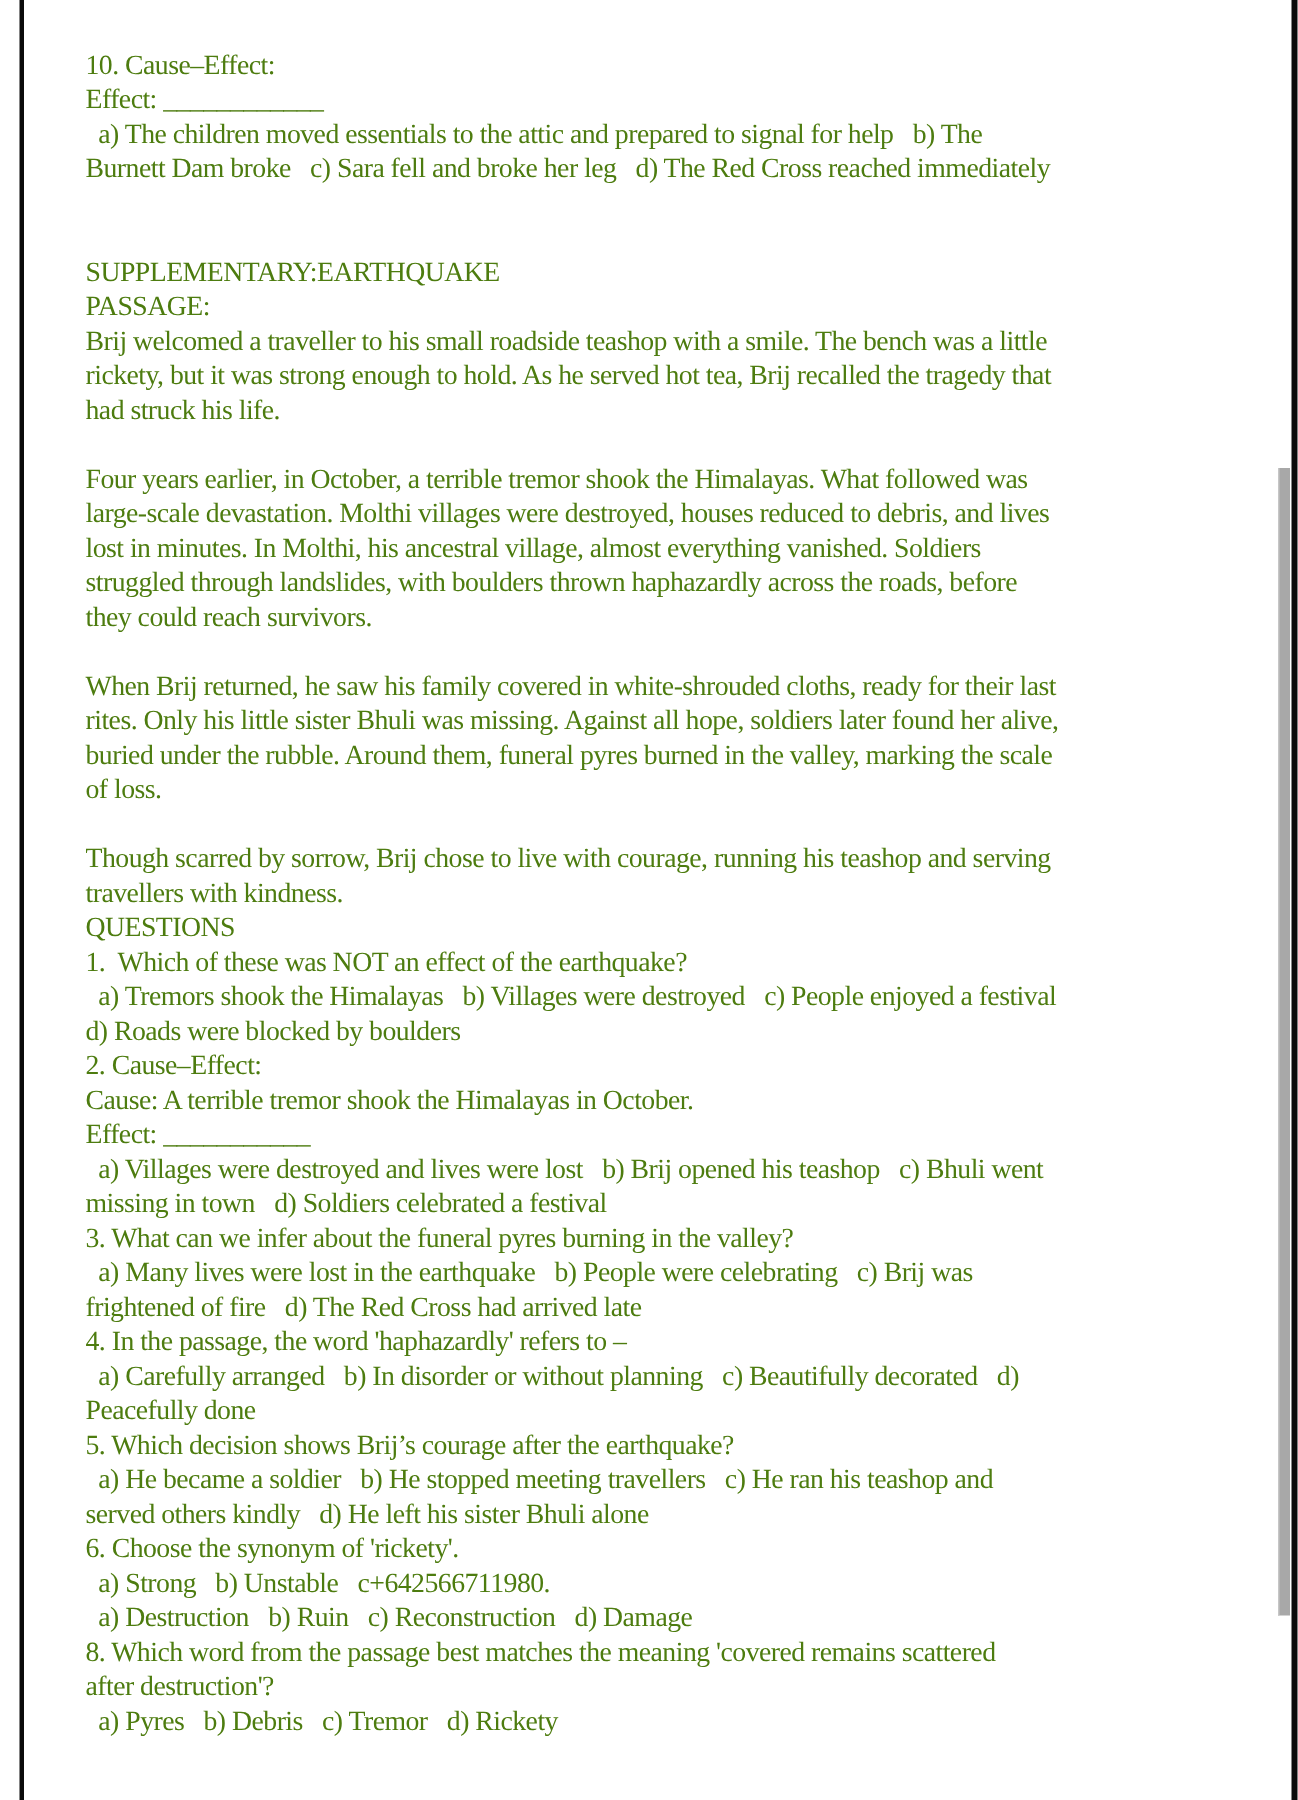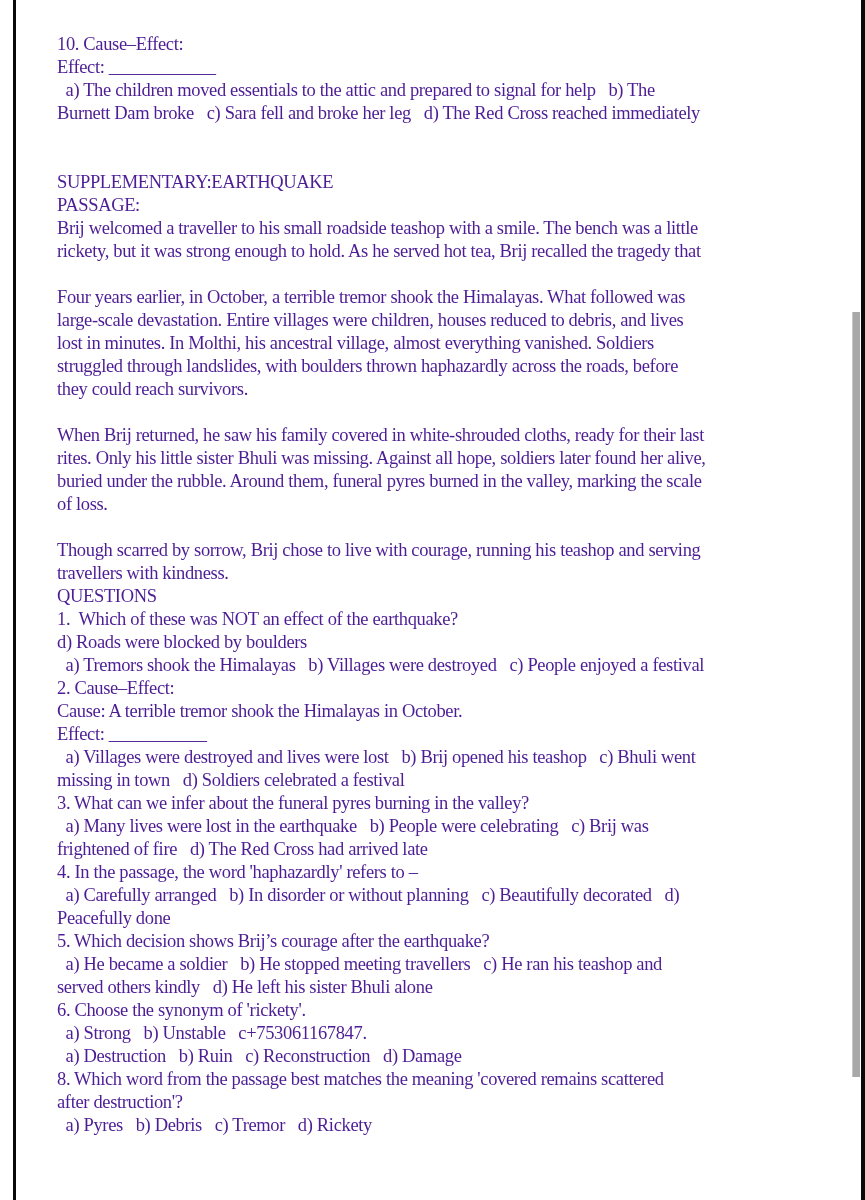--- a/index.html
+++ b/index.html
@@ -44,21 +44,21 @@
     left: 57px;
     top: 33px;
     width: 760px;
   }
   .line {
     white-space: pre;
     font-size: 18.5px;
     line-height: 23px;
     height: 23px;
     letter-spacing: -0.35px;
-    color: #4c1d95;
+    color: #4d7c0f;
   }
   .line span.bold {
     font-weight: 400;
   }
 </style>
 </head>
 <body>
 
 <div class="page-border-left"></div>
 <div class="page-border-right"></div>
@@ -69,52 +69,53 @@
       <div class="line"><span>10. Cause–Effect:</span></div>
       <div class="line"><span>Effect: ____________</span></div>
       <div class="line"><span>  a) The children moved essentials to the attic and prepared to signal for help   b) The</span></div>
       <div class="line"><span>Burnett Dam broke   c) Sara fell and broke her leg   d) The Red Cross reached immediately</span></div>
       <div class="line"></div>
       <div class="line"></div>
       <div class="line"><span class="bold">SUPPLEMENTARY:EARTHQUAKE</span></div>
       <div class="line"><span class="bold">PASSAGE:</span></div>
       <div class="line"><span>Brij welcomed a traveller to his small roadside teashop with a smile. The bench was a little</span></div>
       <div class="line"><span>rickety, but it was strong enough to hold. As he served hot tea, Brij recalled the tragedy that</span></div>
+      <div class="line"><span>had struck his life.</span></div>
       <div class="line"></div>
       <div class="line"><span>Four years earlier, in October, a terrible tremor shook the Himalayas. What followed was</span></div>
-      <div class="line"><span>large-scale devastation. Entire villages were children, houses reduced to debris, and lives</span></div>
+      <div class="line"><span>large-scale devastation. Molthi villages were destroyed, houses reduced to debris, and lives</span></div>
       <div class="line"><span>lost in minutes. In Molthi, his ancestral village, almost everything vanished. Soldiers</span></div>
       <div class="line"><span>struggled through landslides, with boulders thrown haphazardly across the roads, before</span></div>
       <div class="line"><span>they could reach survivors.</span></div>
       <div class="line"></div>
       <div class="line"><span>When Brij returned, he saw his family covered in white-shrouded cloths, ready for their last</span></div>
       <div class="line"><span>rites. Only his little sister Bhuli was missing. Against all hope, soldiers later found her alive,</span></div>
       <div class="line"><span>buried under the rubble. Around them, funeral pyres burned in the valley, marking the scale</span></div>
       <div class="line"><span>of loss.</span></div>
       <div class="line"></div>
       <div class="line"><span>Though scarred by sorrow, Brij chose to live with courage, running his teashop and serving</span></div>
       <div class="line"><span>travellers with kindness.</span></div>
       <div class="line"><span>QUESTIONS</span></div>
       <div class="line"><span>1.  Which of these was NOT an effect of the earthquake?</span></div>
+      <div class="line"><span>  a) Tremors shook the Himalayas   b) Villages were destroyed   c) People enjoyed a festival</span></div>
       <div class="line"><span>d) Roads were blocked by boulders</span></div>
-      <div class="line"><span>  a) Tremors shook the Himalayas   b) Villages were destroyed   c) People enjoyed a festival</span></div>
       <div class="line"><span>2. Cause–Effect:</span></div>
       <div class="line"><span>Cause: A terrible tremor shook the Himalayas in October.</span></div>
       <div class="line"><span>Effect: ___________</span></div>
       <div class="line"><span>  a) Villages were destroyed and lives were lost   b) Brij opened his teashop   c) Bhuli went</span></div>
       <div class="line"><span>missing in town   d) Soldiers celebrated a festival</span></div>
       <div class="line"><span>3. What can we infer about the funeral pyres burning in the valley?</span></div>
       <div class="line"><span>  a) Many lives were lost in the earthquake   b) People were celebrating   c) Brij was</span></div>
       <div class="line"><span>frightened of fire   d) The Red Cross had arrived late</span></div>
       <div class="line"><span>4. In the passage, the word 'haphazardly' refers to –</span></div>
       <div class="line"><span>  a) Carefully arranged   b) In disorder or without planning   c) Beautifully decorated   d)</span></div>
       <div class="line"><span>Peacefully done</span></div>
       <div class="line"><span>5. Which decision shows Brij’s courage after the earthquake?</span></div>
       <div class="line"><span>  a) He became a soldier   b) He stopped meeting travellers   c) He ran his teashop and</span></div>
       <div class="line"><span>served others kindly   d) He left his sister Bhuli alone</span></div>
       <div class="line"><span>6. Choose the synonym of </span><span class="bold">'rickety'</span><span>.</span></div>
-      <div class="line"><span>  a) Strong   b) Unstable   c+753061167847.</span></div>
+      <div class="line"><span>  a) Strong   b) Unstable   c+642566711980.</span></div>
       <div class="line"><span>  a) Destruction   b) Ruin   c) Reconstruction   d) Damage</span></div>
       <div class="line"><span>8. Which word from the passage best matches the meaning </span><span class="bold">'covered remains scattered</span></div>
       <div class="line"><span class="bold">after destruction</span><span>'?</span></div>
       <div class="line"><span>  a) Pyres   b) Debris   c) Tremor   d) Rickety</span></div>
     </div>
 </div>
 
 </body></html>

